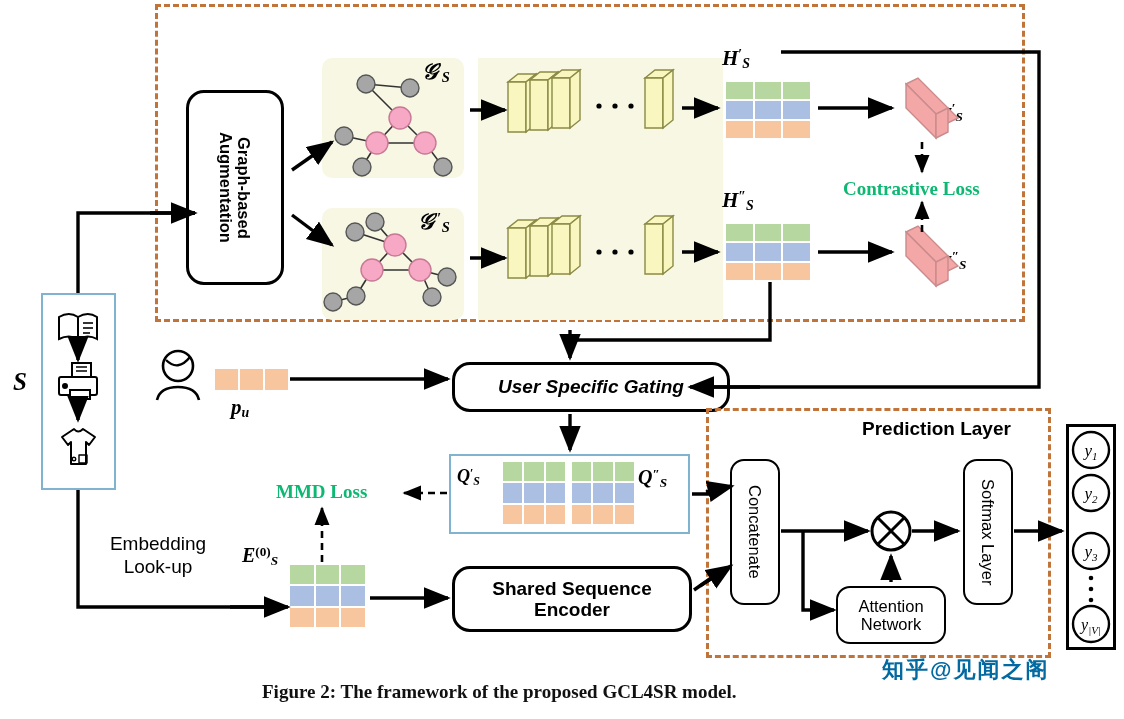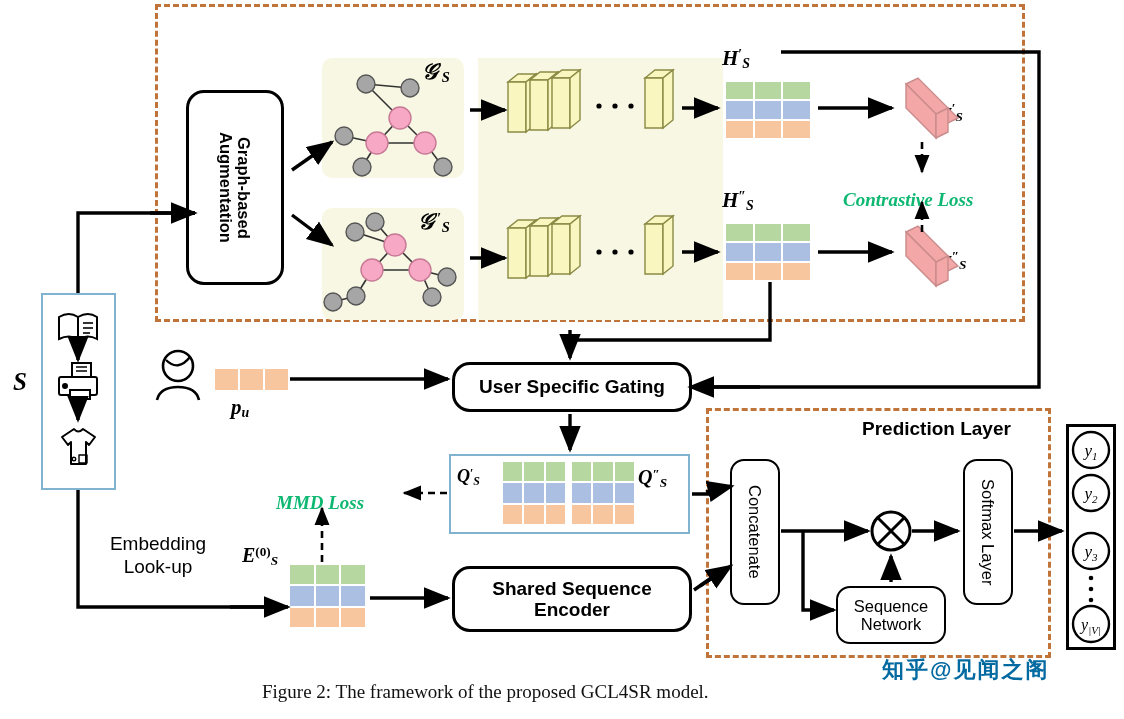--- a/index.html
+++ b/index.html
@@ -30,22 +30,22 @@
   .c-blue{background:#aabfe2;}
   .c-orange{background:#f7c69e;}
 
   
   .mathlbl{position:absolute;font-family:"Liberation Serif", serif;font-style:italic;font-weight:bold;
            color:#000;white-space:nowrap;}
   .mathlbl .sub{font-size:.66em;vertical-align:-.22em;font-style:italic;}
   .mathlbl .sup{font-size:.66em;vertical-align:.42em;font-style:normal;}
   .calg{font-family:"DejaVu Serif", serif;font-style:italic;}
 
-  .greenlbl{position:absolute;color:#0fb872;font-style:italic;font-weight:bold;white-space:nowrap;
-            font-family:"Liberation Serif", serif;margin-top:11px;}
+  .greenlbl{position:absolute;color:#0fb872;font-weight:bold;white-space:nowrap;
+            font-family:"Liberation Serif", serif;}
   .italbl{position:absolute;color:#000;font-style:italic;font-weight:bold;text-align:center;
           font-family:"Liberation Serif", serif;line-height:1.15;}
 
   .plain{position:absolute;color:#000;white-space:nowrap;text-align:center;line-height:1.2;}
 
   svg.ov{position:absolute;left:0;top:0;width:1124px;height:719px;pointer-events:none;overflow:visible;}
 
   .caption{position:absolute;font-family:"Liberation Serif", serif;color:#111;white-space:nowrap;}
   .watermark{position:absolute;color:#0369a1;font-weight:bold;letter-spacing:2px;white-space:nowrap;}
 </style>
@@ -107,21 +107,21 @@
   <div class="bluebox" style="left:41px;top:293px;width:75px;height:197px;"></div>
   <div class="mathlbl" style="left:13px;top:368px;font-size:25px;">S</div>
 
   <div class="mathlbl" style="left:231px;top:395px;font-size:21px;">p<span class="sub">u</span></div>
   <div class="matrix" style="left:215px;top:369px;width:73px;height:21px;grid-template-columns:repeat(3,1fr);grid-template-rows:1fr;">
     <div class="cell c-orange"></div>
       <div class="cell c-orange"></div>
       <div class="cell c-orange"></div>
   </div>
 
-  <div class="rbox" style="left:452px;top:362px;width:240px;height:50px;font-size:19px;">
+  <div class="rbox" style="left:452px;top:362px;width:278px;height:50px;font-size:19px;font-style:italic;">
     <span>User Specific Gating</span>
   </div>
 
   <div class="bluebox" style="left:449px;top:454px;width:241px;height:80px;"></div>
   <div class="mathlbl" style="left:457px;top:466px;font-size:18px;">Q<span class="sup">′</span><span class="sub">S</span></div>
   <div class="matrix" style="left:503px;top:462px;width:62px;height:62px;grid-template-columns:repeat(3,1fr);grid-template-rows:repeat(3,1fr);">
     <div class="cell c-green"></div>
       <div class="cell c-green"></div>
       <div class="cell c-green"></div>
     <div class="cell c-blue"></div>
@@ -168,31 +168,31 @@
   </div>
 
   <div class="dashbox" style="left:706px;top:408px;width:345px;height:250px;"></div>
   <div class="grouptitle" style="left:862px;top:418px;font-size:19px;">Prediction Layer</div>
 
   <div class="rbox thin vert" style="left:730px;top:459px;width:50px;height:146px;font-size:16.5px;">
     <span>Concatenate</span>
   </div>
 
   <div class="rbox thin" style="left:836px;top:586px;width:110px;height:58px;font-size:16.5px;">
-    <span style="white-space:pre-line;">Sequence
+    <span style="white-space:pre-line;">Attention
 Network</span>
   </div>
 
   <div class="rbox thin vert" style="left:963px;top:459px;width:50px;height:146px;font-size:16.5px;">
     <span>Softmax Layer</span>
   </div>
 
   <div class="blackbox" style="left:1066px;top:424px;width:50px;height:226px;"></div>
 
-  <div class="caption" style="left:262px;top:681px;font-size:19px;">Figure 2: The framework of the proposed GCL4SR model.</div>
+  <div class="caption" style="left:262px;top:681px;font-size:19px;font-weight:bold;">Figure 2: The framework of the proposed GCL4SR model.</div>
   <div class="watermark" style="left:882px;top:655px;font-size:22px;">知乎@见闻之阁</div>
 
   <svg class="ov">
     <defs>
       <marker id="ah" markerWidth="9" markerHeight="9" refX="7.2" refY="3.2" orient="auto">
         <path d="M0,0 L8,3.2 L0,6.4 z" fill="#000"></path>
       </marker>
       <marker id="ahs" markerWidth="8" markerHeight="8" refX="6.6" refY="2.9" orient="auto">
         <path d="M0,0 L7.2,2.9 L0,5.8 z" fill="#000"></path>
       </marker>

